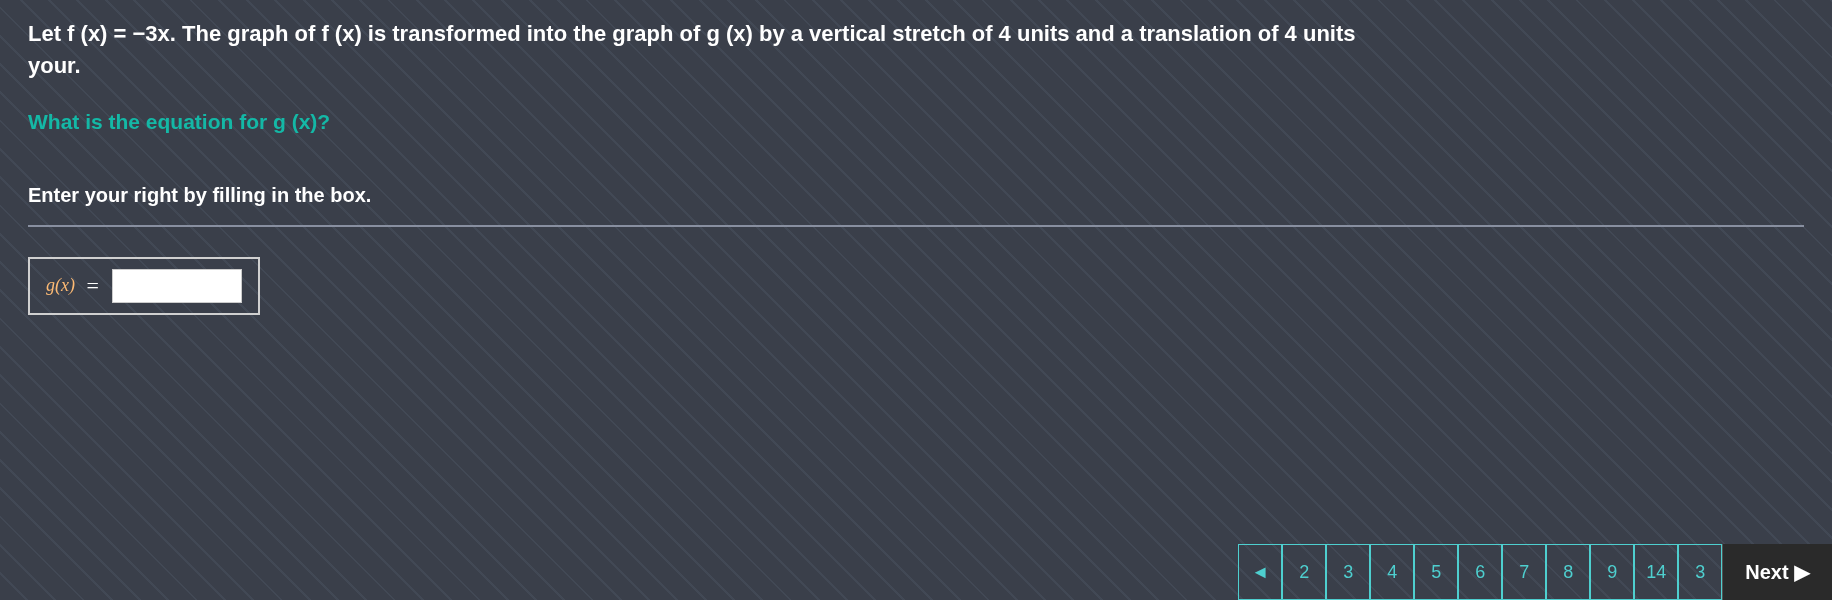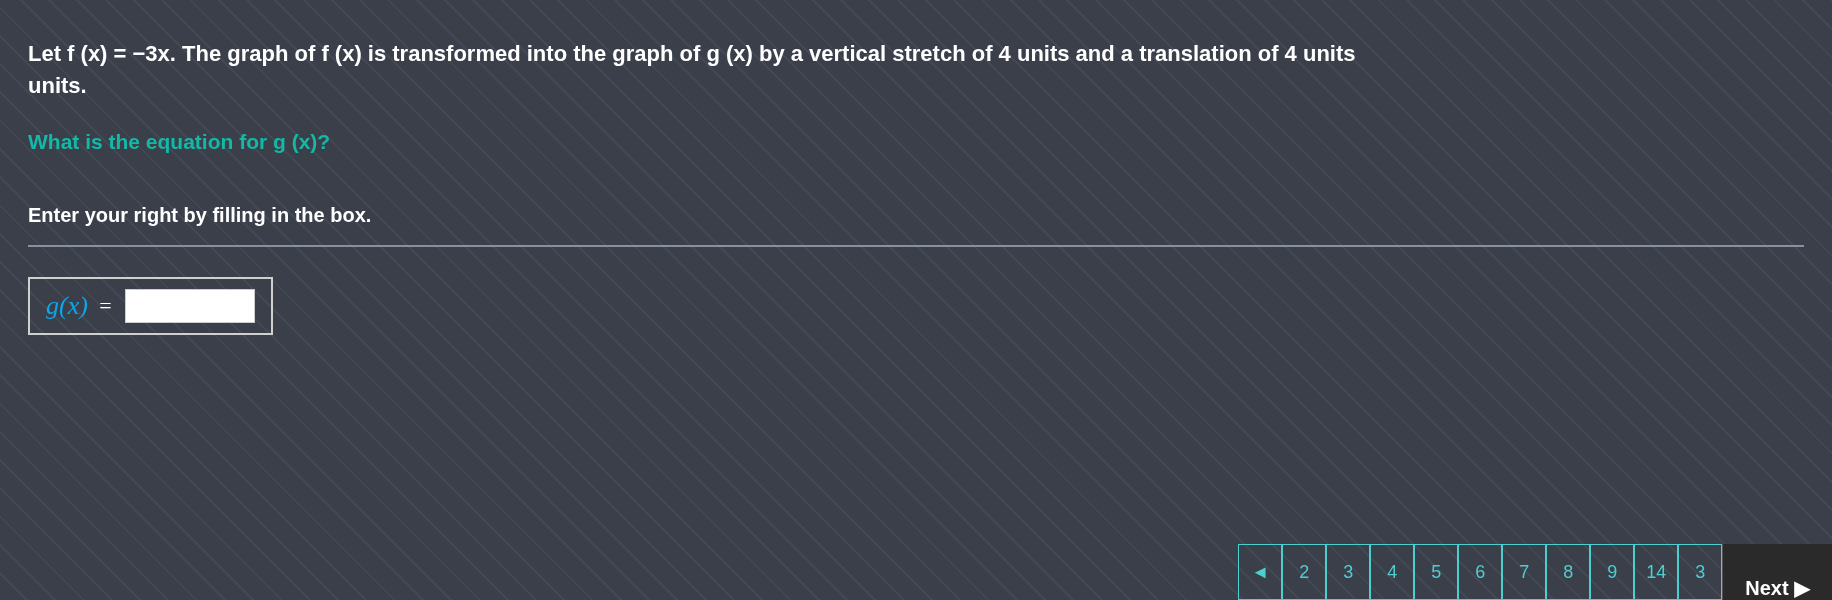--- a/index.html
+++ b/index.html
@@ -26,21 +26,20 @@
         rgba(80, 90, 105, 0.35) 20px
       );
       pointer-events: none;
       z-index: 0;
     }
 
     .main-content {
       position: relative;
       z-index: 1;
       padding: 18px 28px 0 28px;
-      margin-top: 20px;
     }
 
     .question-text {
       color: #ffffff;
       font-size: 22px;
       font-weight: bold;
       line-height: 1.45;
       margin-bottom: 28px;
       font-family: Arial, sans-serif;
     }
@@ -79,22 +78,22 @@
 
     .answer-box-wrapper {
       display: inline-flex;
       align-items: center;
       border: 2px solid #d0d0d0;
       padding: 10px 16px;
       background: transparent;
     }
 
     .g-x-label {
-      color: #0ea5e9;
-      font-size: 26px;
+      color: #fdba74;
+      font-size: 18px;
       font-style: italic;
       font-family: Georgia, serif;
       white-space: nowrap;
       margin-right: 6px;
     }
 
     .equals-sign {
       color: #ffffff;
       font-size: 22px;
       font-family: Georgia, serif;
@@ -134,21 +133,21 @@
       font-size: 18px;
       font-family: Arial, sans-serif;
       font-weight: normal;
       cursor: pointer;
       padding: 0 10px;
       outline: none;
     }
 
     .next-btn {
       display: flex;
-      align-items: flex-end;
+      align-items: center;
       justify-content: center;
       height: 56px;
       background: #2a2a2a;
       color: #ffffff;
       font-size: 20px;
       font-family: Arial, sans-serif;
       font-weight: bold;
       cursor: pointer;
       padding: 0 22px;
       border: none;
@@ -170,21 +169,21 @@
 </head>
 <body>
 
 <div class="bg-texture"></div>
 
 <div class="main-content">
 
   <div class="question-text">
     <span>Let f (x) = −3x. The graph of f (x) is transformed into the graph of g (x) by a vertical stretch of 4 units and a translation of 4 units</span>
     <br>
-    <span>units.</span>
+    <span>your.</span>
   </div>
 
   <div class="what-is-text">
     <span>What is the equation for g (x)?</span>
   </div>
 
   <div class="enter-answer-text">
     <span>Enter your right by filling in the box.</span>
   </div>
 

